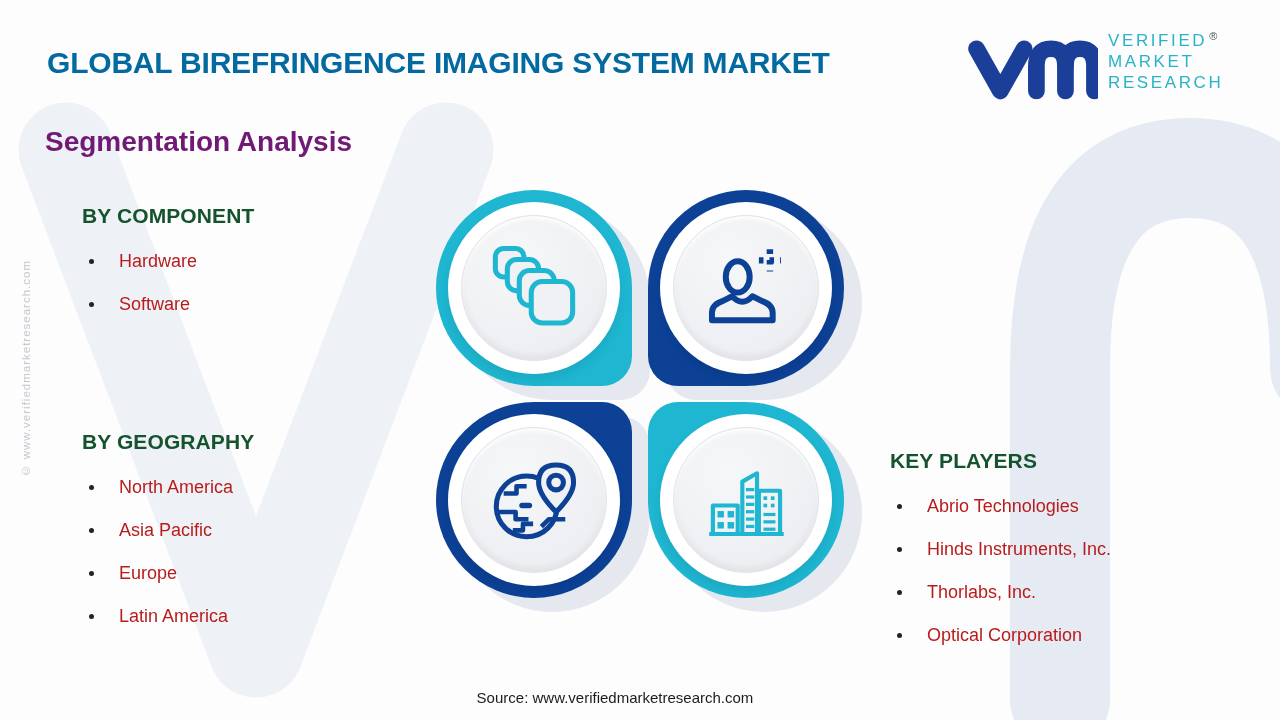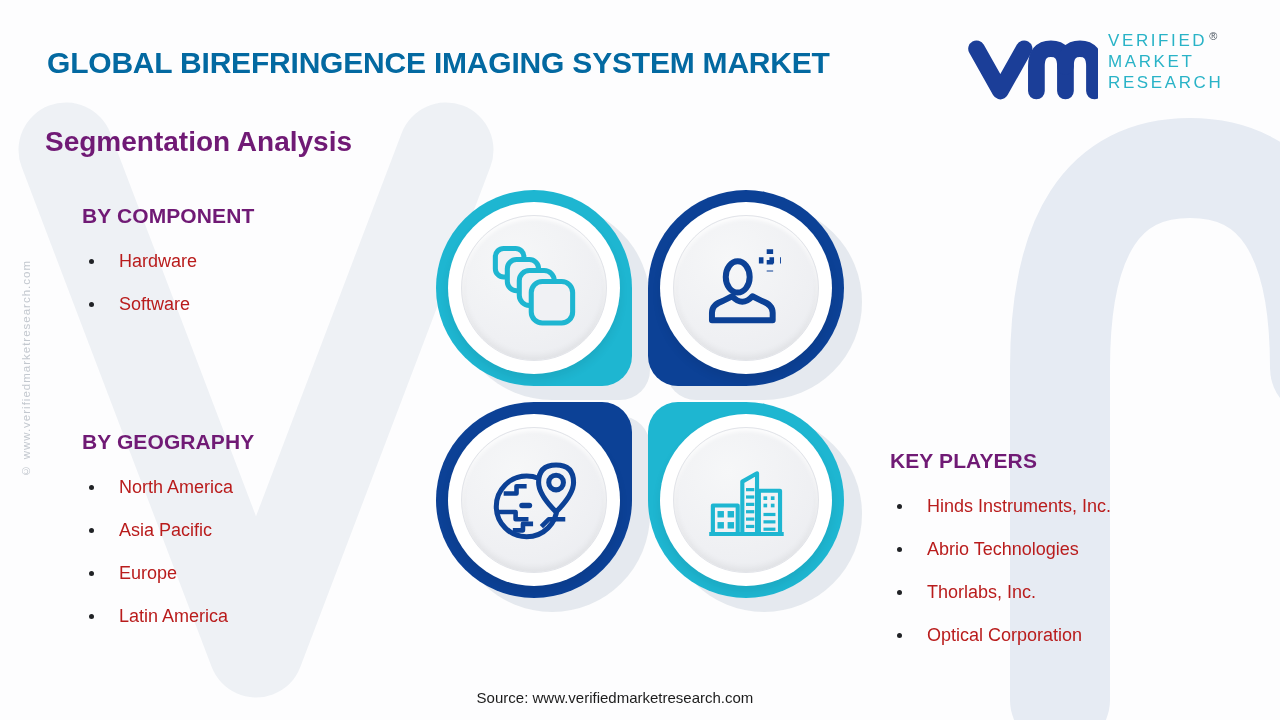--- a/index.html
+++ b/index.html
@@ -27,21 +27,21 @@
 
   
   .logo { position:absolute; left:966px; top:30px; z-index:2; display:flex; align-items:flex-start; }
   .logo-mark { margin-top:6px; }
   .logo-text { margin-left:10px; color:#29b3c7; font-weight:400; font-size:17px; letter-spacing:2.6px; line-height:21px; }
   .logo-line { display:block; }
   .reg { font-size:11px; color:#4a5560; letter-spacing:0; vertical-align:top; position:relative; top:-4px; margin-left:2px; }
 
   
   .section { position:absolute; z-index:2; }
-  .section h2 { font-size:21px; font-weight:700; color:#701a75; margin-bottom:12px; letter-spacing:0.1px; }
+  .section h2 { font-size:21px; font-weight:700; color:#14532d; margin-bottom:12px; letter-spacing:0.1px; }
   .li { display:flex; align-items:center; height:43px; font-size:18px; color:#b91c1c; }
   .dot { width:5px; height:5px; border-radius:50%; background:#202226; margin:0 25px 0 7px; flex:0 0 auto; }
 
   #sec-component  { left:82px;  top:204px; }
   #sec-technology { left:890px; top:204px; }
   #sec-geography  { left:82px;  top:430px; }
   #sec-keyplayers { left:890px; top:430px;margin-top:19px; }
 
   
   .quad { position:absolute; width:196px; height:196px; z-index:2; }
@@ -131,25 +131,25 @@
     <div class="li">
         <span class="dot"></span>
         <span>Latin America</span>
       </div>
   </div>
 
   <div class="section" id="sec-keyplayers">
     <h2>KEY PLAYERS</h2>
     <div class="li">
         <span class="dot"></span>
+        <span>Abrio Technologies</span>
+      </div>
+    <div class="li">
+        <span class="dot"></span>
         <span>Hinds Instruments, Inc.</span>
-      </div>
-    <div class="li">
-        <span class="dot"></span>
-        <span>Abrio Technologies</span>
       </div>
     <div class="li">
         <span class="dot"></span>
         <span>Thorlabs, Inc.</span>
       </div>
     <div class="li">
         <span class="dot"></span>
         <span>Optical Corporation</span>
       </div>
   </div>

